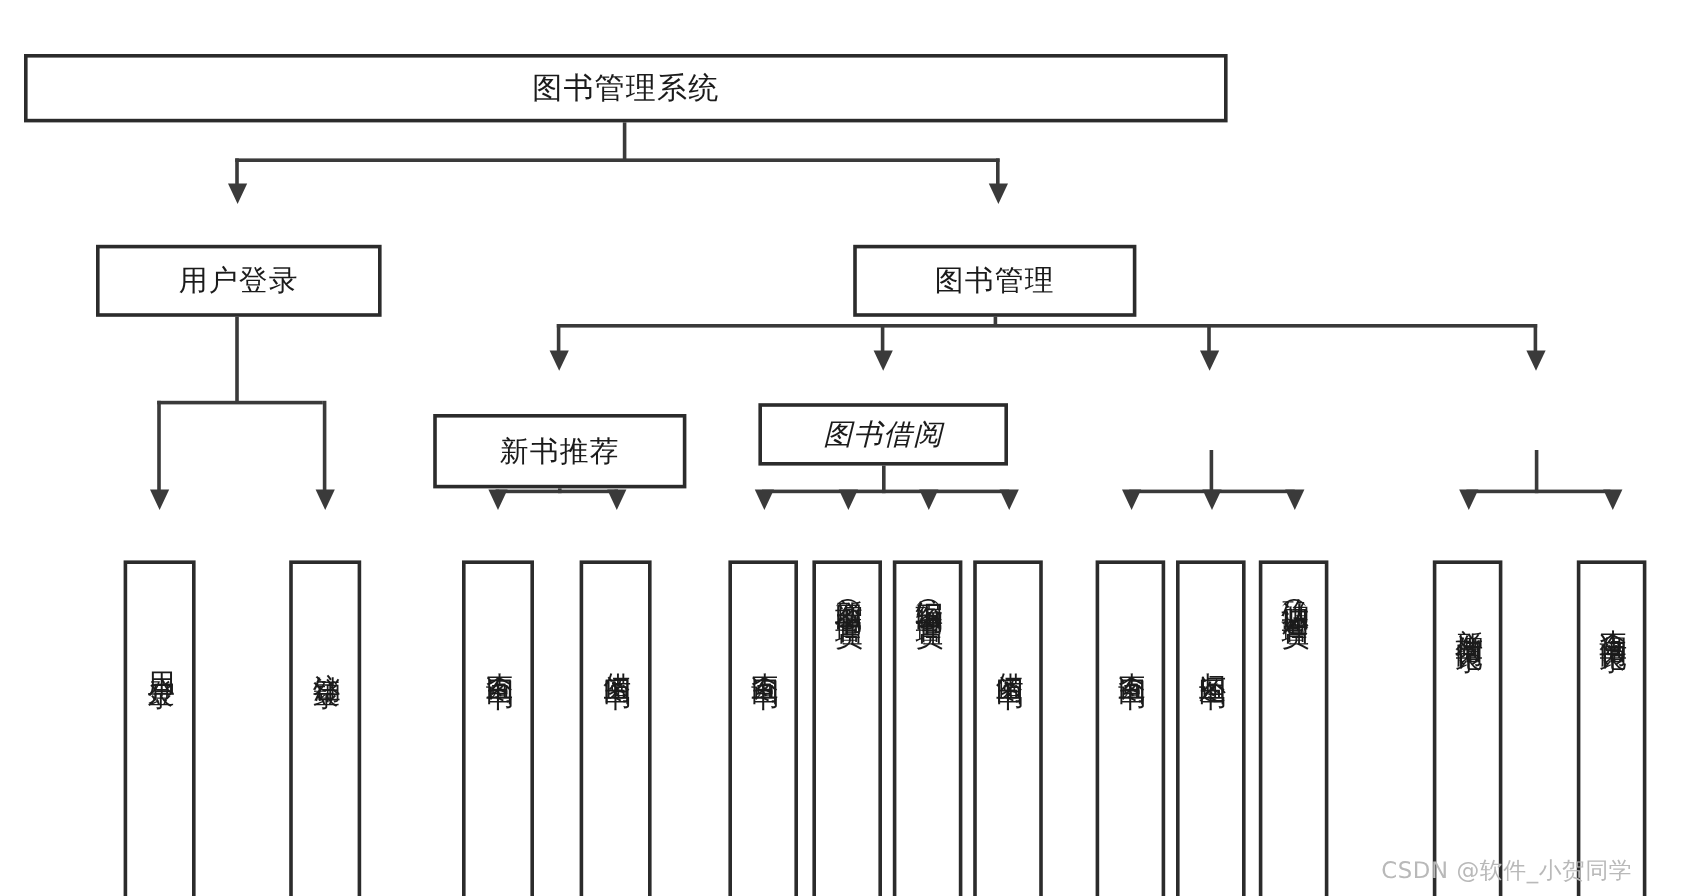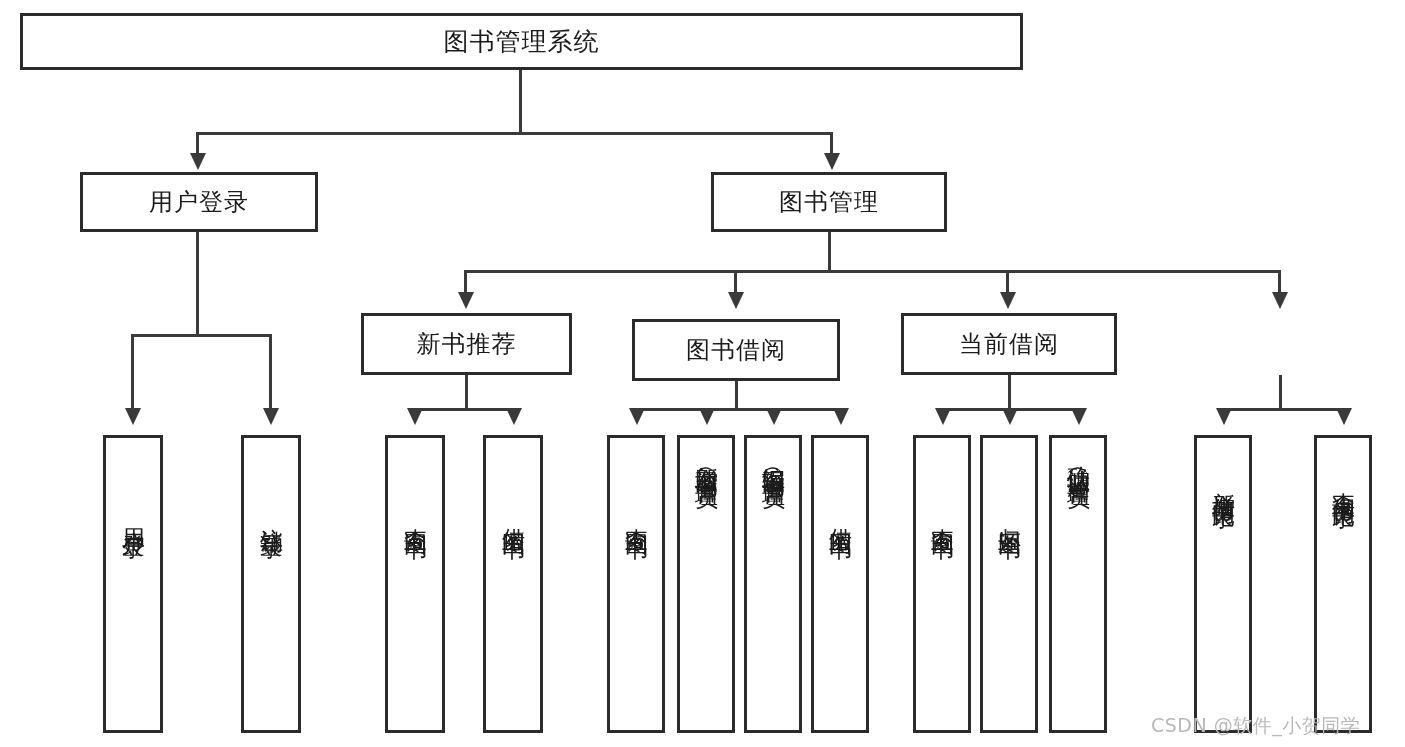--- a/index.html
+++ b/index.html
@@ -22,20 +22,21 @@
   .node {
     position: absolute;
     box-sizing: border-box;
     border: 3px solid #2b2b2b;
     background: #ffffff;
     display: flex;
     align-items: center;
     justify-content: center;
     color: #1b1b1b;
     z-index: 3;
+    margin-top: 32px;
   }
   .node .lbl {
     display: block;
     text-align: center;
     line-height: 1.12;
     white-space: nowrap;
   }
   
   .node.horiz .lbl {
     font-size: 24px;
@@ -150,27 +151,24 @@
   </div>
 
   <div class="node horiz" style="left:711px; top:172px; width:236px; height:60px;">
     <span class="lbl">图书管理</span>
   </div>
 
   <div class="node horiz" style="left:361px; top:313px; width:211px; height:62px;">
     <span class="lbl">新书推荐</span>
   </div>
 
-  <div class="node horiz" style="left:632px; top:319px; width:208px; height:62px;">
+  <div class="node horiz" style="left:632px; top:304px; width:208px; height:52px;font-style:italic;">
     <span class="lbl">图书借阅</span>
   </div>
 
-  <div class="node horiz" style="left:901px; top:313px; width:216px; height:62px;">
-    <span class="lbl">当前借阅</span>
-  </div>
 
 
   <div class="node vert" style="left:103px; top:435px; width:60px; height:298px; padding-top:72px;">
     <span class="lbl">用户登录</span>
   </div>
   <div class="node vert" style="left:241px; top:435px; width:60px; height:298px; padding-top:72px;">
     <span class="lbl">注销登录</span>
   </div>
 
   <div class="node vert" style="left:385px; top:435px; width:60px; height:298px; padding-top:72px;">

